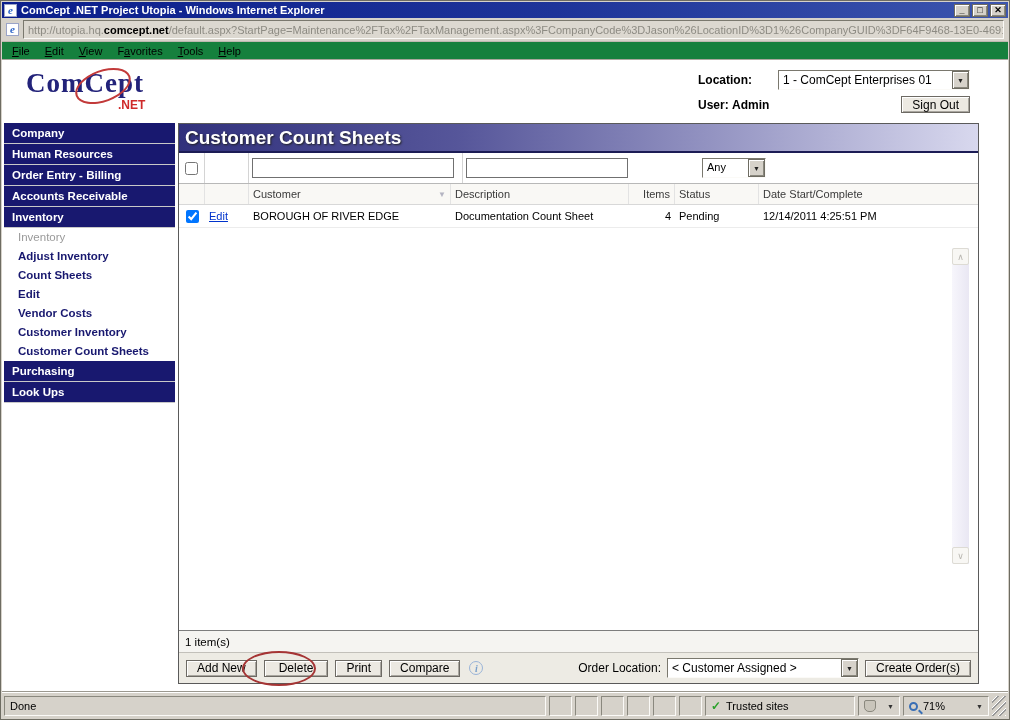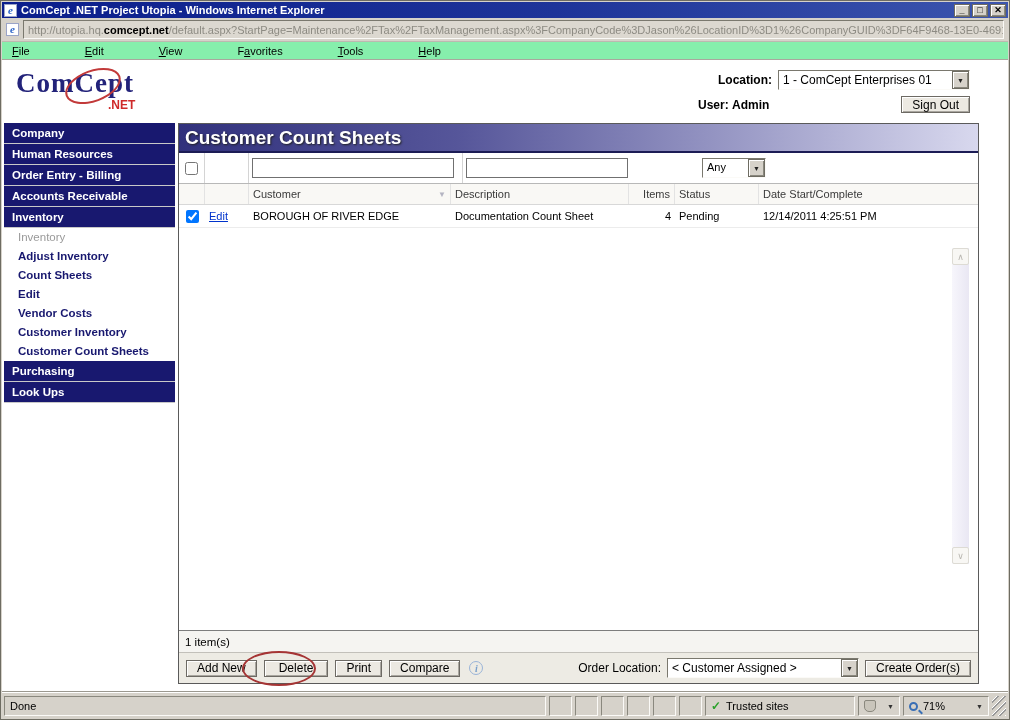--- a/index.html
+++ b/index.html
@@ -24,36 +24,36 @@
   
   .addressbar { position:absolute; left:0; top:16px; width:100%; height:24px; background:#d6d2ca;
                 border-bottom:1px solid #bdb9b0; display:flex; align-items:center; padding:0 4px; }
   .addr-field { flex:1; height:19px; background:#dcd8d0; border:1px solid;
                 border-color:#7a786e #fbfaf7 #fbfaf7 #7a786e; display:flex; align-items:center;
                 padding:0 4px; white-space:nowrap; overflow:hidden; }
   .addr-field .pre,.addr-field .post { color:#8d8b83; }
   .addr-field .dom { color:#000; font-weight:bold; }
 
   
-  .menubar { position:absolute; left:0; top:40px; width:100%; height:18px; background:#86efac;
-             border-bottom:1px solid #aaa79e; display:flex; align-items:center; padding-left:8px;gap:40px; }
+  .menubar { position:absolute; left:0; top:40px; width:100%; height:18px; background:#15803d;
+             border-bottom:1px solid #aaa79e; display:flex; align-items:center; padding-left:8px; }
   .menu-item { padding:2px 9px 2px 2px; margin-right:4px; cursor:default; }
   .menu-item .key { text-decoration:underline; }
 
   
   .pageheader { position:absolute; left:0; top:58px; width:100%; height:62px; background:#fff; }
-  .logo { position:absolute; left:14px; top:8px; width:140px; height:48px; }
+  .logo { position:absolute; left:24px; top:8px; width:140px; height:48px; }
   .logo .word { font:bold 27px "Liberation Serif",serif; color:#23237a; letter-spacing:1px; }
   .logo .swoosh { position:absolute; left:48px; top:2px; width:58px; height:32px;
                   border:2px solid #c23a3a; border-radius:50%; transform:rotate(-20deg); pointer-events:none; }
   .logo .net { position:absolute; left:92px; top:30px; color:#cf2a2a; font:bold 12px "Liberation Sans",sans-serif; }
   .annotation-1 { position:absolute; left:478px; top:70px; color:#cc0000;
                   font:bold 32px "Liberation Serif",serif; }
   .header-right { position:absolute; right:38px; top:10px; width:272px; }
-  .hr-row1 { display:flex; justify-content:flex-end; align-items:center; gap:6px; }
+  .hr-row1 { display:flex; justify-content:space-between; align-items:center; gap:6px; }
   .hr-row2 { display:flex; justify-content:space-between; align-items:center; margin-top:6px; }
   .lbl-b { font-weight:bold; font-size:12px; }
 
   
   .dd { display:flex; height:20px; border:1px solid; border-color:#7a786e #fbfaf7 #fbfaf7 #7a786e;
         background:#fff; align-items:stretch; cursor:default; }
   .dd .dd-val { flex:1; padding:2px 4px; white-space:nowrap; overflow:hidden; font-size:12px; }
   .dd .dd-btn { width:17px; background:#d6d2ca; border:1px solid #6e6c62;
                 box-shadow:inset 1px 1px 0 #fff, inset -1px -1px 0 #8a887e;
                 display:flex; align-items:center; justify-content:center; font-size:7px; color:#222; }

